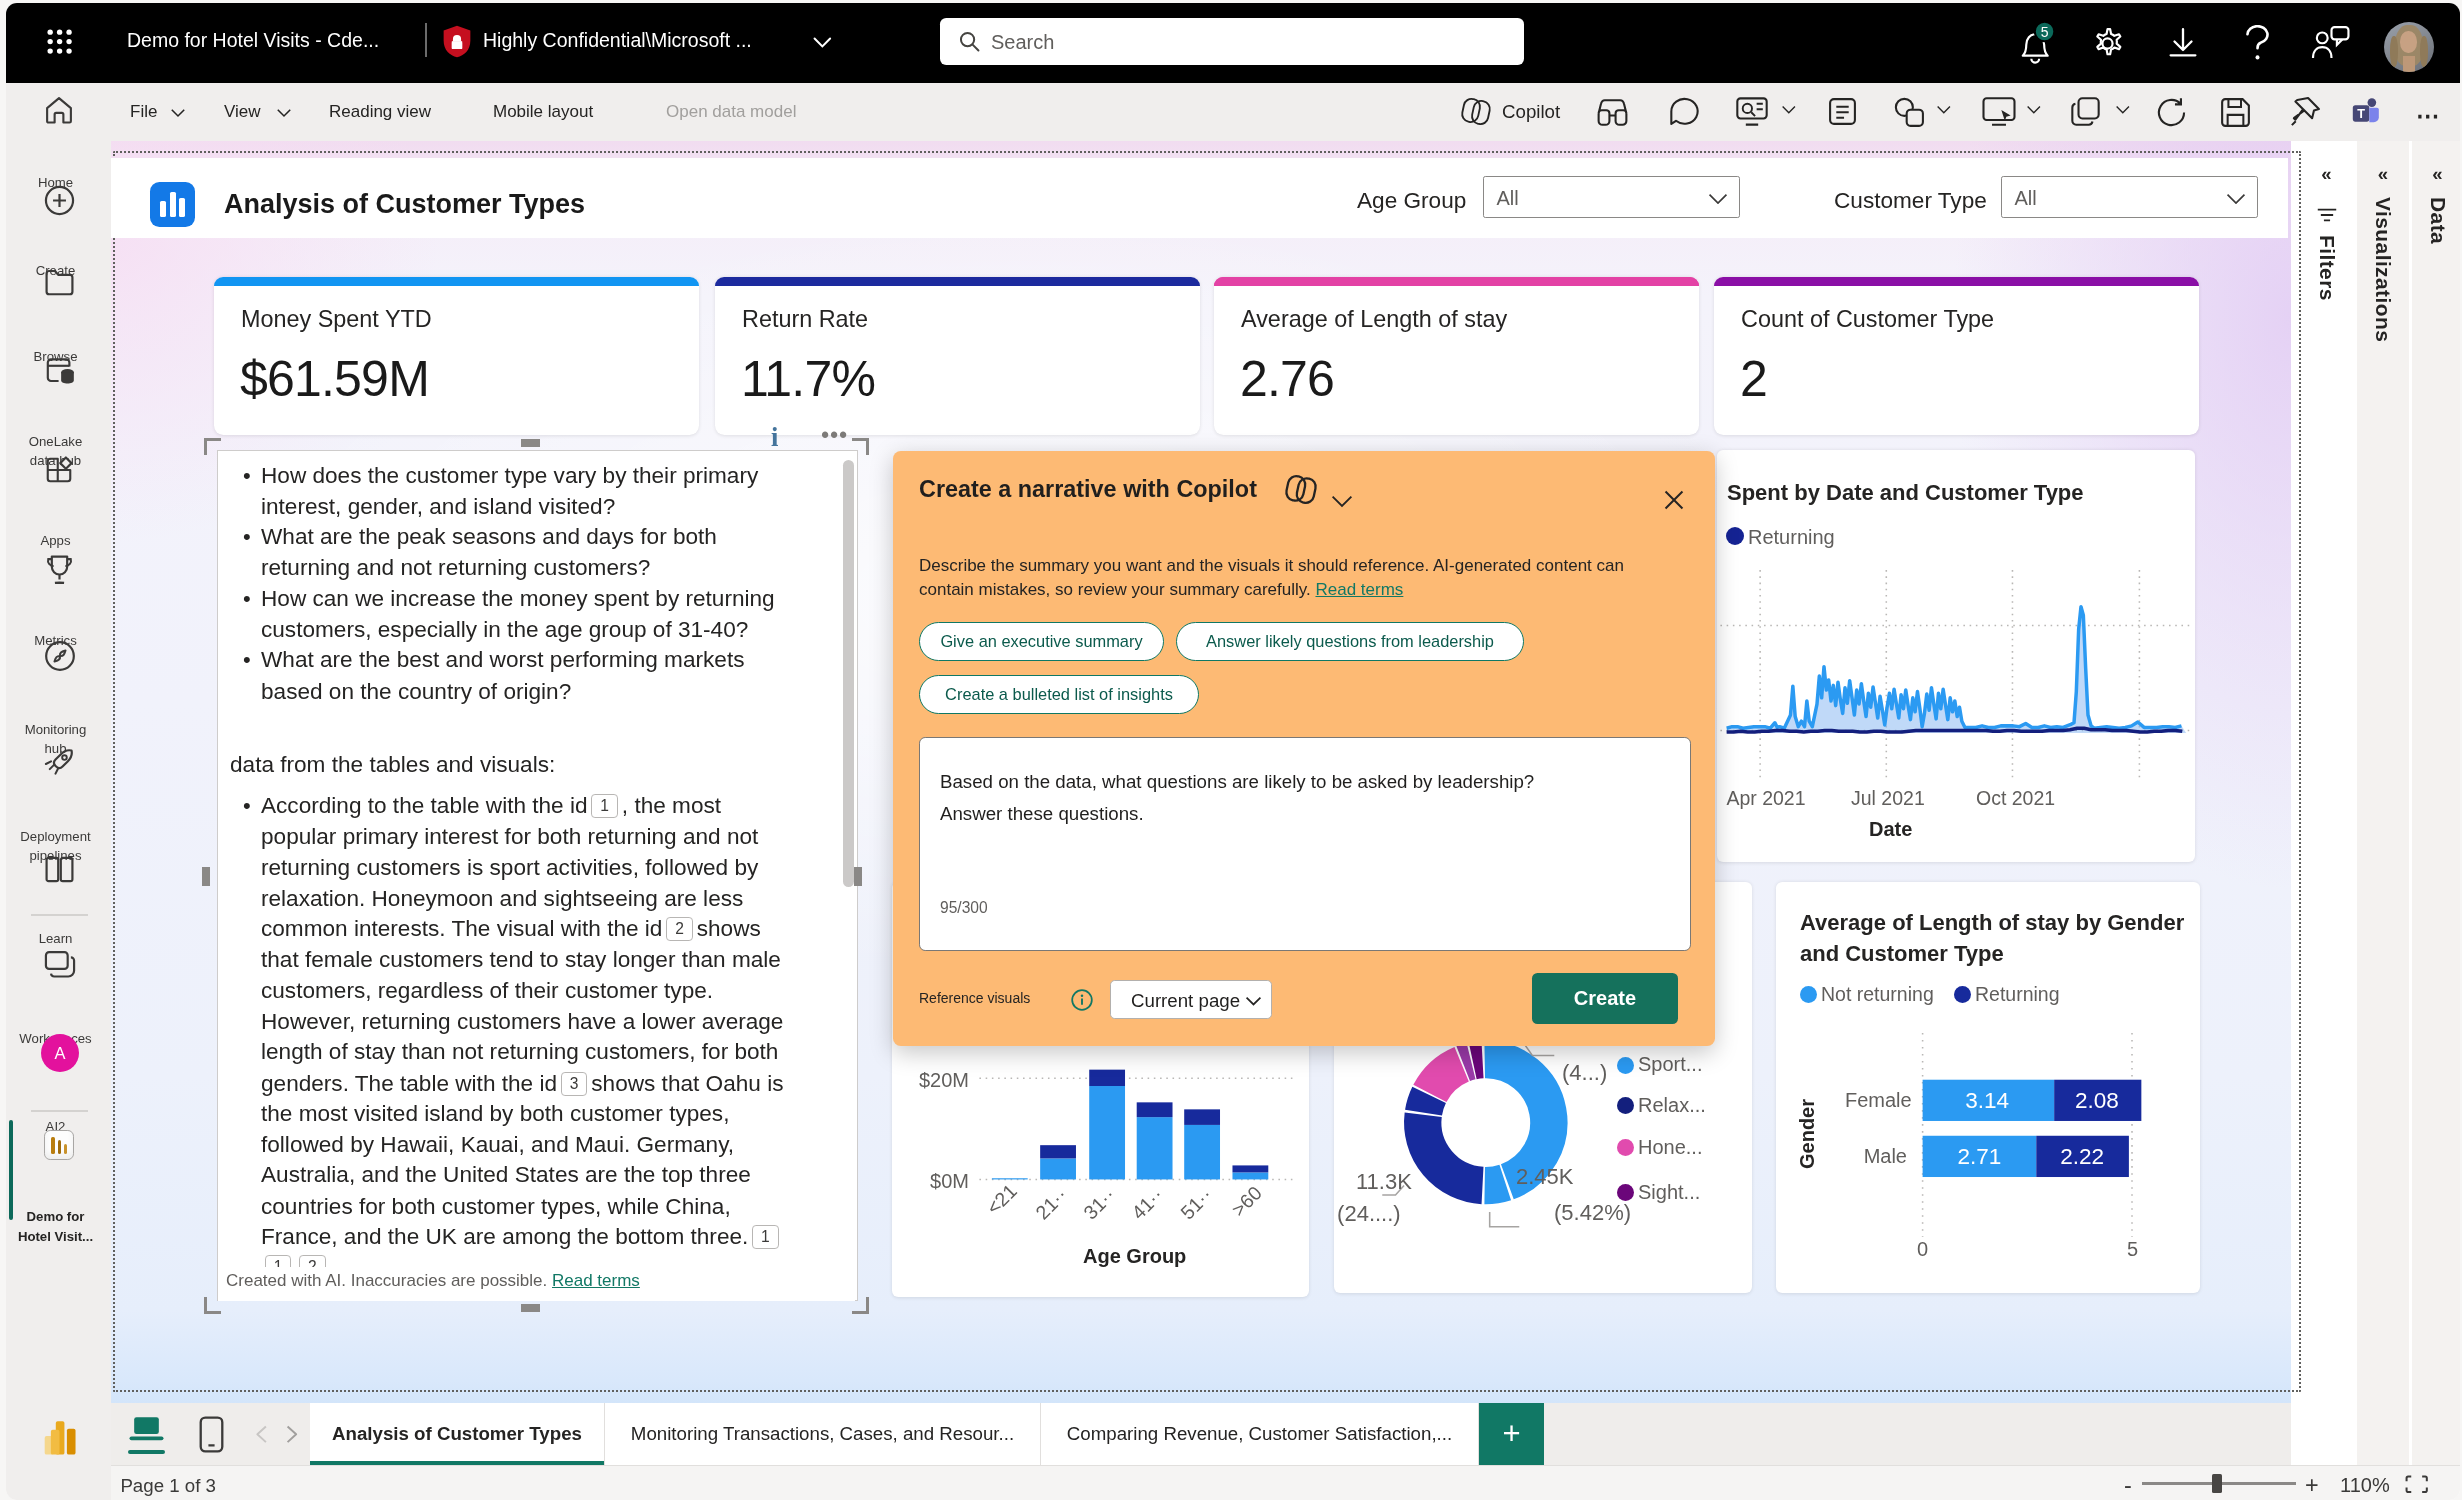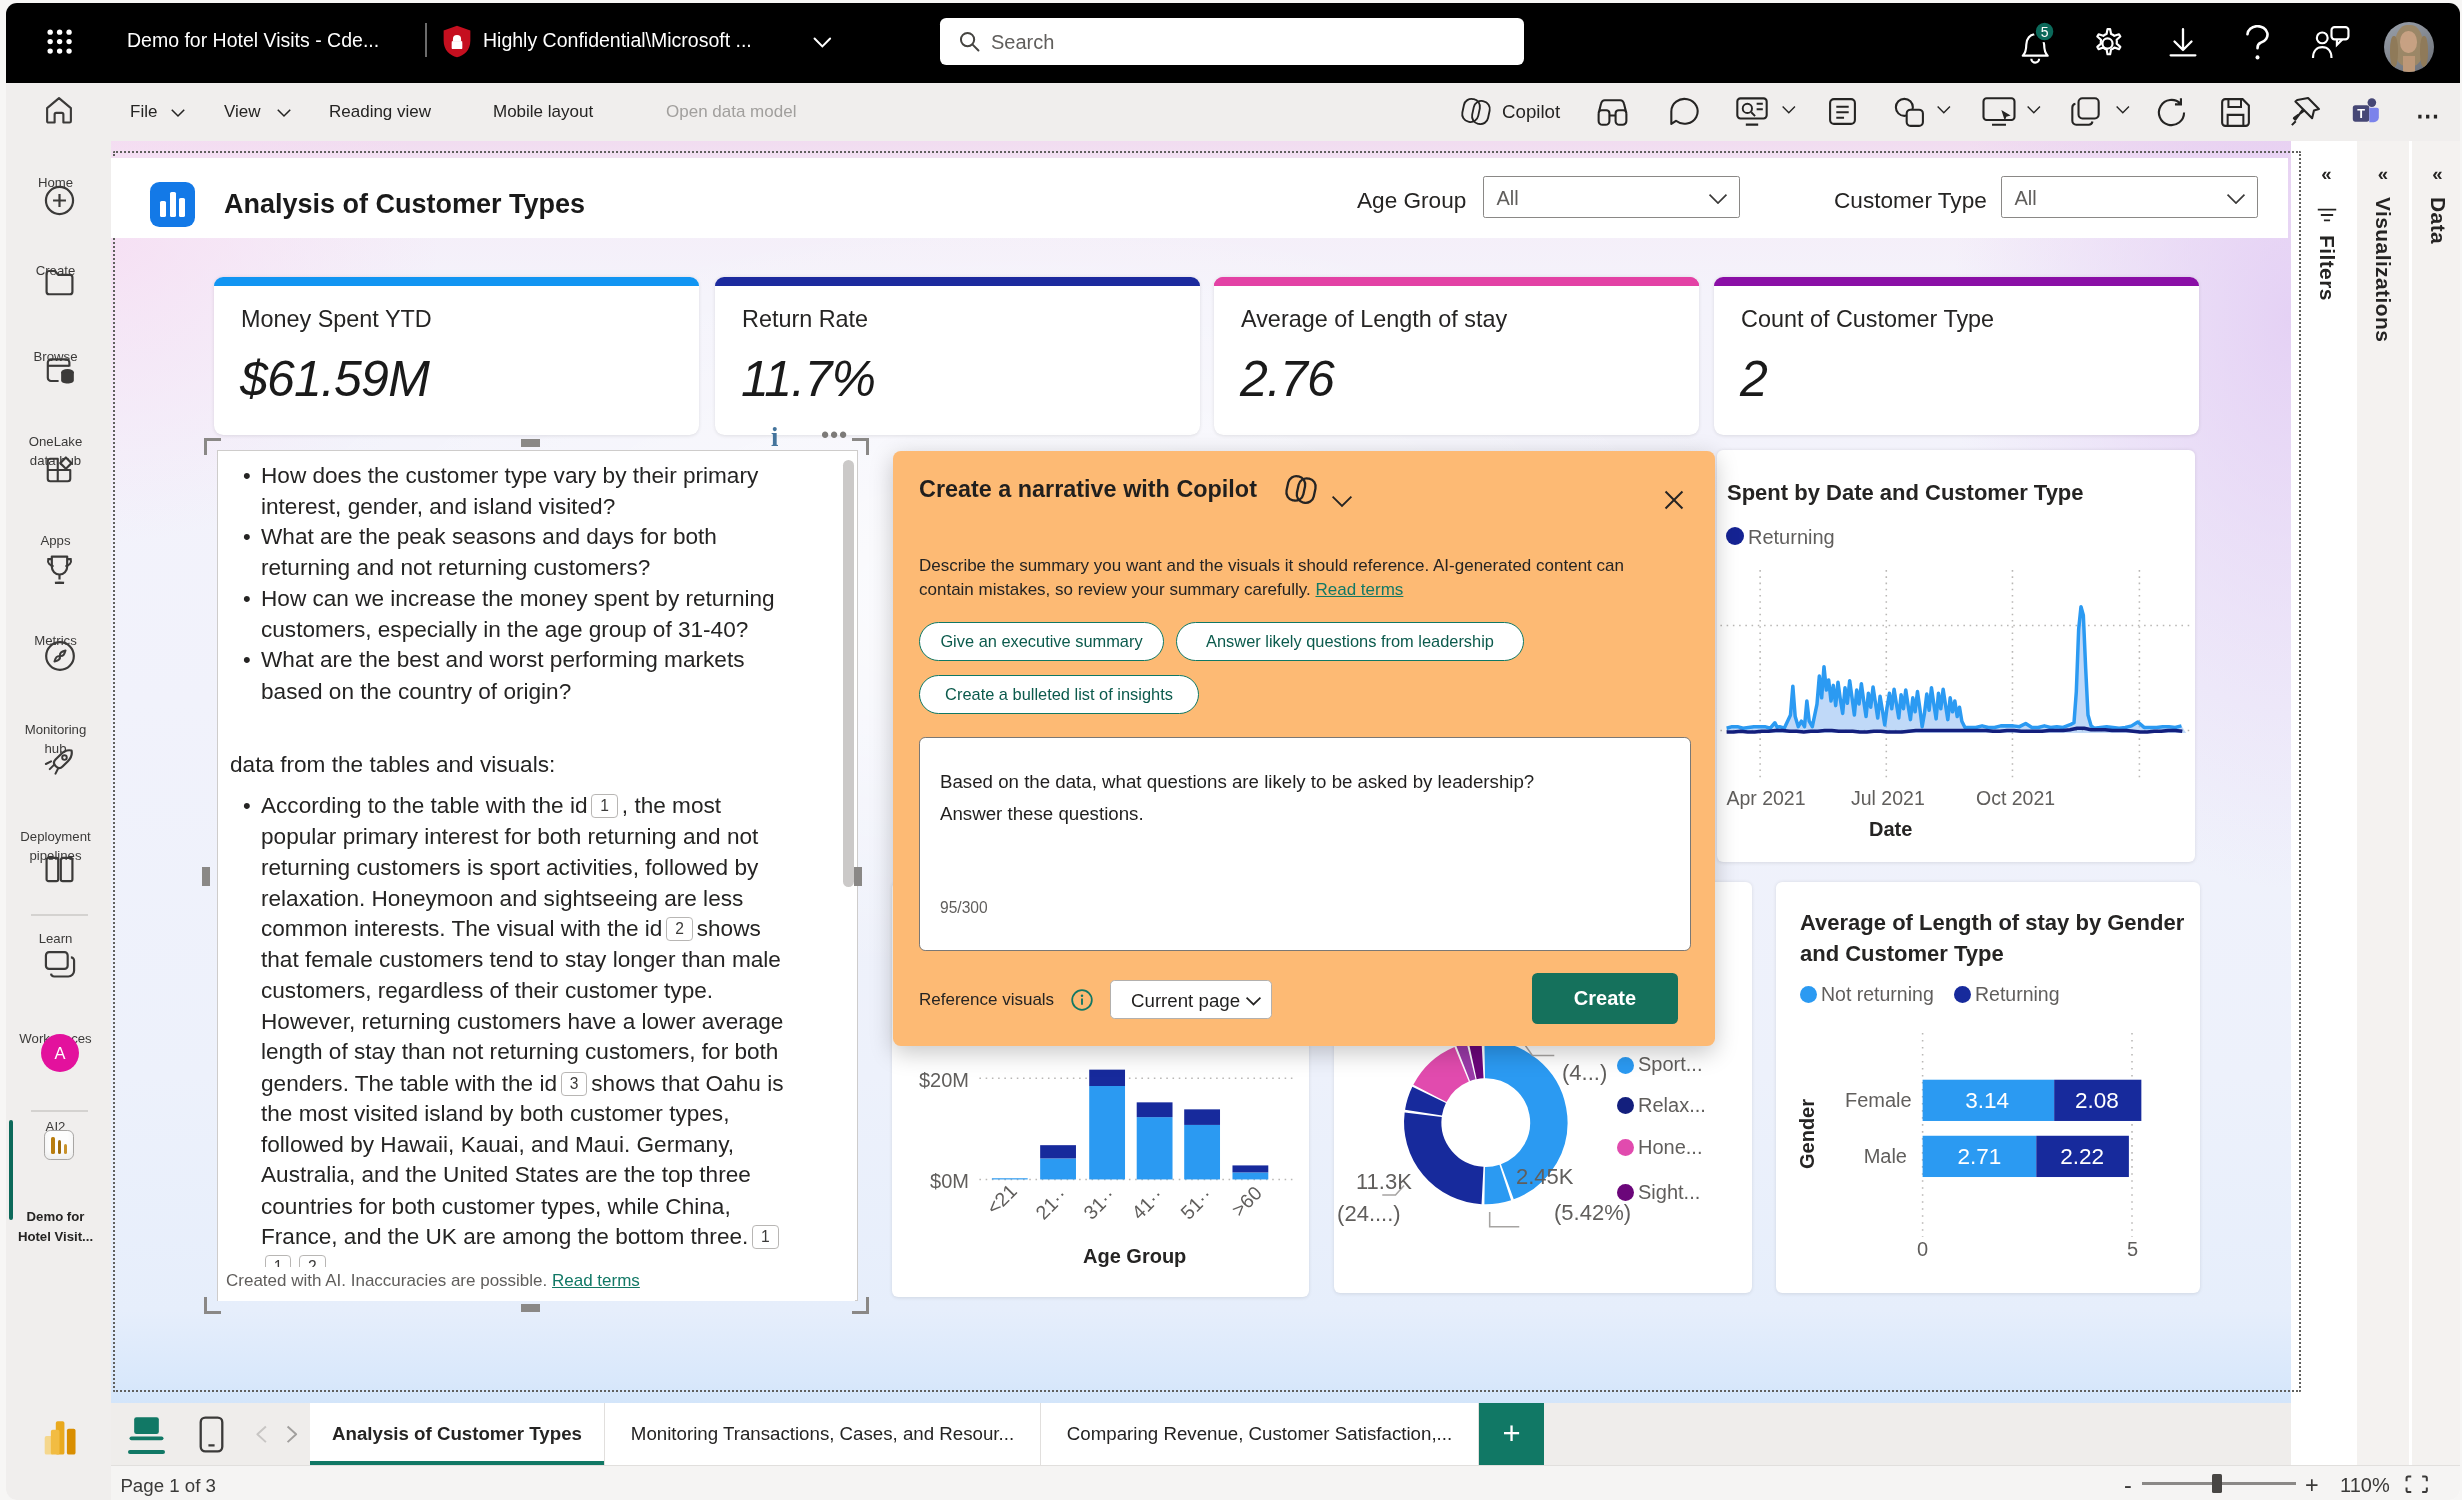--- a/index.html
+++ b/index.html
@@ -34,21 +34,21 @@
        radial-gradient(ellipse 50% 42% at 42% 36%, rgba(255,255,255,0.8) 0%, rgba(255,255,255,0) 72%),
        radial-gradient(ellipse 483px 818px at 100% 14%, rgba(225,201,243,0.8) 0%, rgba(225,201,243,0) 70%),
        radial-gradient(ellipse 468px 429px at 0% 8%, rgba(246,222,243,0.85) 0%, rgba(246,222,243,0) 70%),
        linear-gradient(180deg, #f1dcf0 0px, #f5edf8 62px, #f4f3fb 156px, #f1f2fb 561px, #edf1fb 935px, #e6eefb 1169px, #d9e8fb 1239px, #d3e5fa 1262px);
   }
   .dotborder { position:absolute; left:113px; top:151px; width:2188px; height:1241px; border:2.3px dotted #60605e; border-radius:1.6px; }
   .headband { position:absolute; left:111px; top:158px; width:2177px; height:80px; background:#fff; }
   .card { position:absolute; background:#fff; border-radius:9.4px; box-shadow:0 0.8px 3.9px rgba(0,0,0,0.10); }
   .kpi-top { position:absolute; left:0; top:0; width:100%; height:9.4px; border-radius:9.4px 9.4px 0 0; }
   .kpi-title { position:absolute; left:27px; top:29px; font-size:23.4px; color:#252423; }
-  .kpi-val { position:absolute; left:26px; top:73px; font-size:50px; color:#1a1a1a; letter-spacing:-0.8px;font-style:italic; }
+  .kpi-val { position:absolute; left:26px; top:73px; font-size:50px; color:#1a1a1a; letter-spacing:-0.8px; }
   .ctitle { font-weight:bold; font-size:22px; color:#252423; }
   .hd { position:absolute; width:17px; height:17px; border-style:solid; border-color:#8a8886; }
   .chip { position:absolute; height:39px; border:1.6px solid #0f7865; border-radius:20px; background:#fff; color:#0b5a4c; font-size:16.4px; display:flex; align-items:center; justify-content:center; }
   .tl { position:absolute; left:261px; height:31px; line-height:31px; font-size:22.6px; color:#252423; white-space:nowrap; }
   .tl.bu::before { content:"\2022"; position:absolute; left:-18px; font-size:22px; }
   .idc { display:inline-block; min-width:26.5px; height:24px; border:1.2px solid #b8b6b4; border-radius:3.9px; text-align:center; font-size:15.6px; line-height:22.6px; vertical-align:1.6px; margin:0 3.9px; background:#fff; color:#3b3a39; }
   .xlb { position:absolute; font-size:19.5px; color:#605e5c; transform:rotate(-45deg); transform-origin:left top; white-space:nowrap; }
 </style>
 </head>
 <body>
@@ -506,21 +506,21 @@
           <path d="M2 2 L24 24 M24 2 L2 24" stroke="#252423" stroke-width="2.6"></path>
         </svg>
     <div class="abs" style="left:26px;top:103px;font-size:17px;color:#252423;line-height:24px">Describe the summary you want and the visuals it should reference. AI-generated content can<br>contain mistakes, so review your summary carefully. <span style="color:#117865;text-decoration:underline">Read terms</span></div>
     <div class="chip" style="left:26px;top:171px;width:245px">Give an executive summary</div>
     <div class="chip" style="left:283px;top:171px;width:348px">Answer likely questions from leadership</div>
     <div class="chip" style="left:26px;top:224px;width:280px">Create a bulleted list of insights</div>
     <div class="abs" style="left:26px;top:286px;width:772px;height:214px;border:1.6px solid #7a7875;border-radius:6.2px;background:#fff">
       <div class="abs" style="left:20px;top:28px;font-size:18.7px;color:#201f1e;line-height:32px">Based on the data, what questions are likely to be asked by leadership?<br>Answer these questions.</div>
       <div class="abs" style="left:20px;top:161px;font-size:15.6px;color:#605e5c">95/300</div>
     </div>
-    <div class="abs" style="left:26px;top:539px;font-size:17px;color:#252423">Reference visuals</div>
+    <div class="abs" style="left:26px;top:539px;font-size:14px;color:#252423">Reference visuals</div>
     <svg class="abs" style="left:178px;top:538px" width="22" height="22" viewBox="0 0 28 28">
           <circle cx="14" cy="14" r="12.5" fill="none" stroke="#117865" stroke-width="2.2"></circle>
           <path d="M14 12 v8" stroke="#117865" stroke-width="2.4"></path>
           <circle cx="14" cy="8.6" r="1.6" fill="#117865"></circle>
         </svg>
     <div class="abs" style="left:217px;top:529px;width:162px;height:39px;border:1.2px solid #b3b0ad;border-radius:4.7px;background:#fff">
       <span class="abs" style="left:20px;top:8.6px;font-size:18.7px;color:#201f1e">Current page</span>
       <svg class="abs" style="left:134px;top:15px" width="17" height="10" viewBox="0 0 22 13">
             <path d="M2 2 L11 11 L20 2" stroke="#252423" stroke-width="2.2" fill="none"></path>
           </svg>

